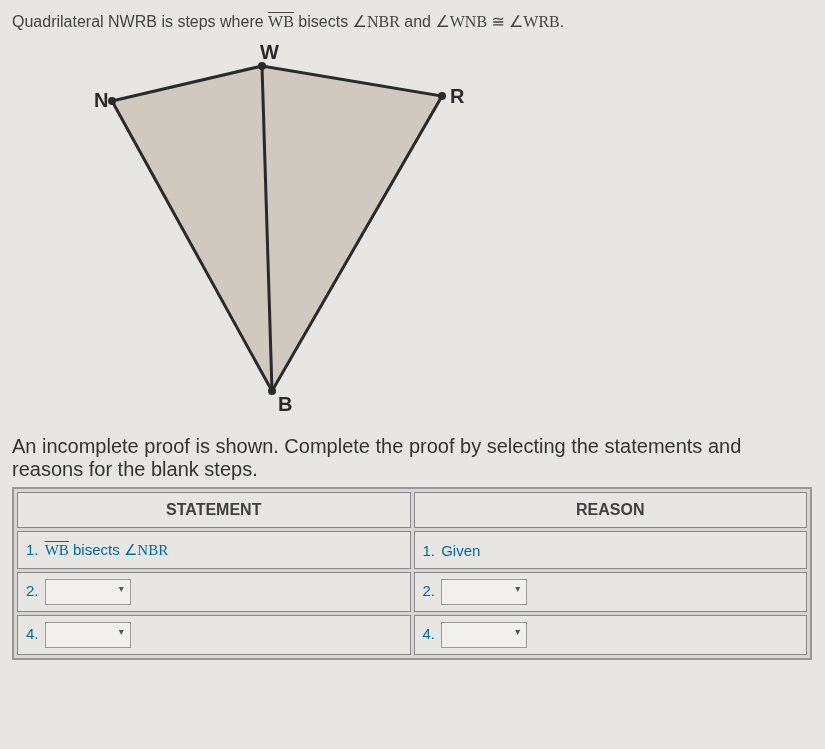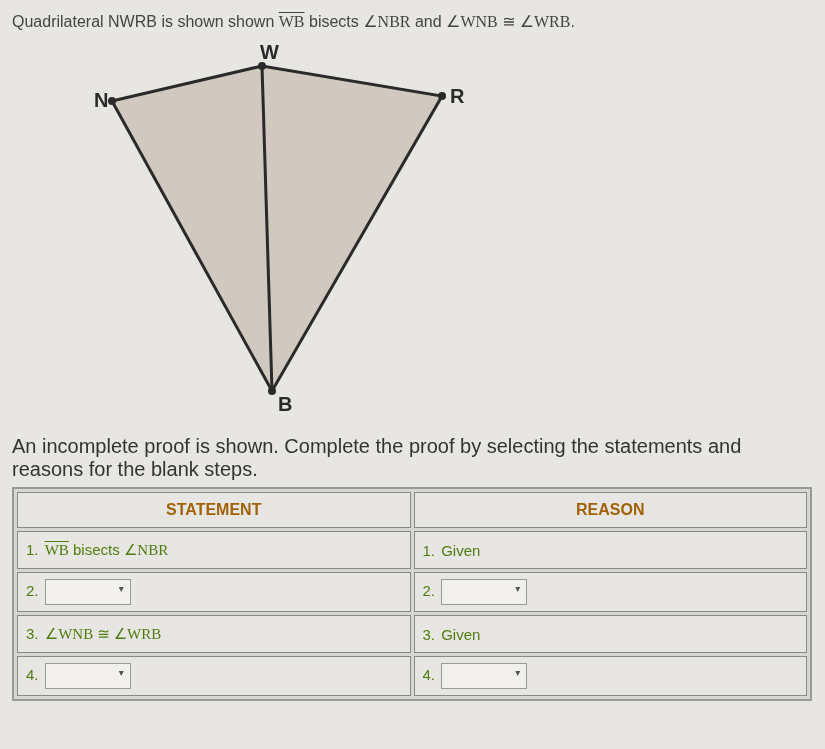--- a/index.html
+++ b/index.html
@@ -36,28 +36,28 @@
       background: #d8d6d2;
       border: 2px solid #999;
     }
     .proof-table th {
       background: #e8e6e2;
       border: 1px solid #888;
       padding: 8px;
       text-align: center;
       font-size: 16px;
       font-weight: bold;
-      color: #a16207;
+      color: #404040;
     }
     .proof-table td {
       background: #e8e6e2;
       border: 1px solid #888;
       padding: 6px 8px;
       font-size: 15px;
-      color: #4d7c0f;
+      color: #0369a1;
       height: 24px;
     }
     .col-statement {
       width: 50%;
     }
     .col-reason {
       width: 50%;
     }
     .dropdown {
       display: inline-block;
@@ -84,21 +84,21 @@
     .angle::before { content: "\2220"; }
     .triangle::before { content: "\25B3"; }
     .math {
       font-family: 'Times New Roman', serif;
     }
   </style>
 </head>
 <body>
 
 <div class="problem-text">
-  <span>Quadrilateral NWRB is shown shown </span>
+  <span>Quadrilateral NWRB is steps where </span>
   <span class="math overline">WB</span>
   <span>bisects </span>
   <span class="math angle"></span><span class="math">NBR</span>
   <span> and </span>
   <span class="math angle"></span><span class="math">WNB</span>
   <span class="math"> ≅ </span>
   <span class="math angle"></span><span class="math">WRB</span><span>.</span>
 </div>
 
 <div class="diagram-container">
@@ -141,32 +141,20 @@
       <span class="step-num">2.</span>
       <span class="dropdown"></span>
     </td>
     <td>
       <span class="step-num">2.</span>
       <span class="dropdown"></span>
     </td>
   </tr>
   <tr>
     <td>
-      <span class="step-num">3.</span>
-      <span class="math angle"></span><span class="math">WNB</span>
-      <span class="math"> ≅ </span>
-      <span class="math angle"></span><span class="math">WRB</span>
-    </td>
-    <td>
-      <span class="step-num">3.</span>
-      <span>Given</span>
-    </td>
-  </tr>
-  <tr>
-    <td>
       <span class="step-num">4.</span>
       <span class="dropdown"></span>
     </td>
     <td>
       <span class="step-num">4.</span>
       <span class="dropdown"></span>
     </td>
   </tr>
 </tbody>
   </table>

